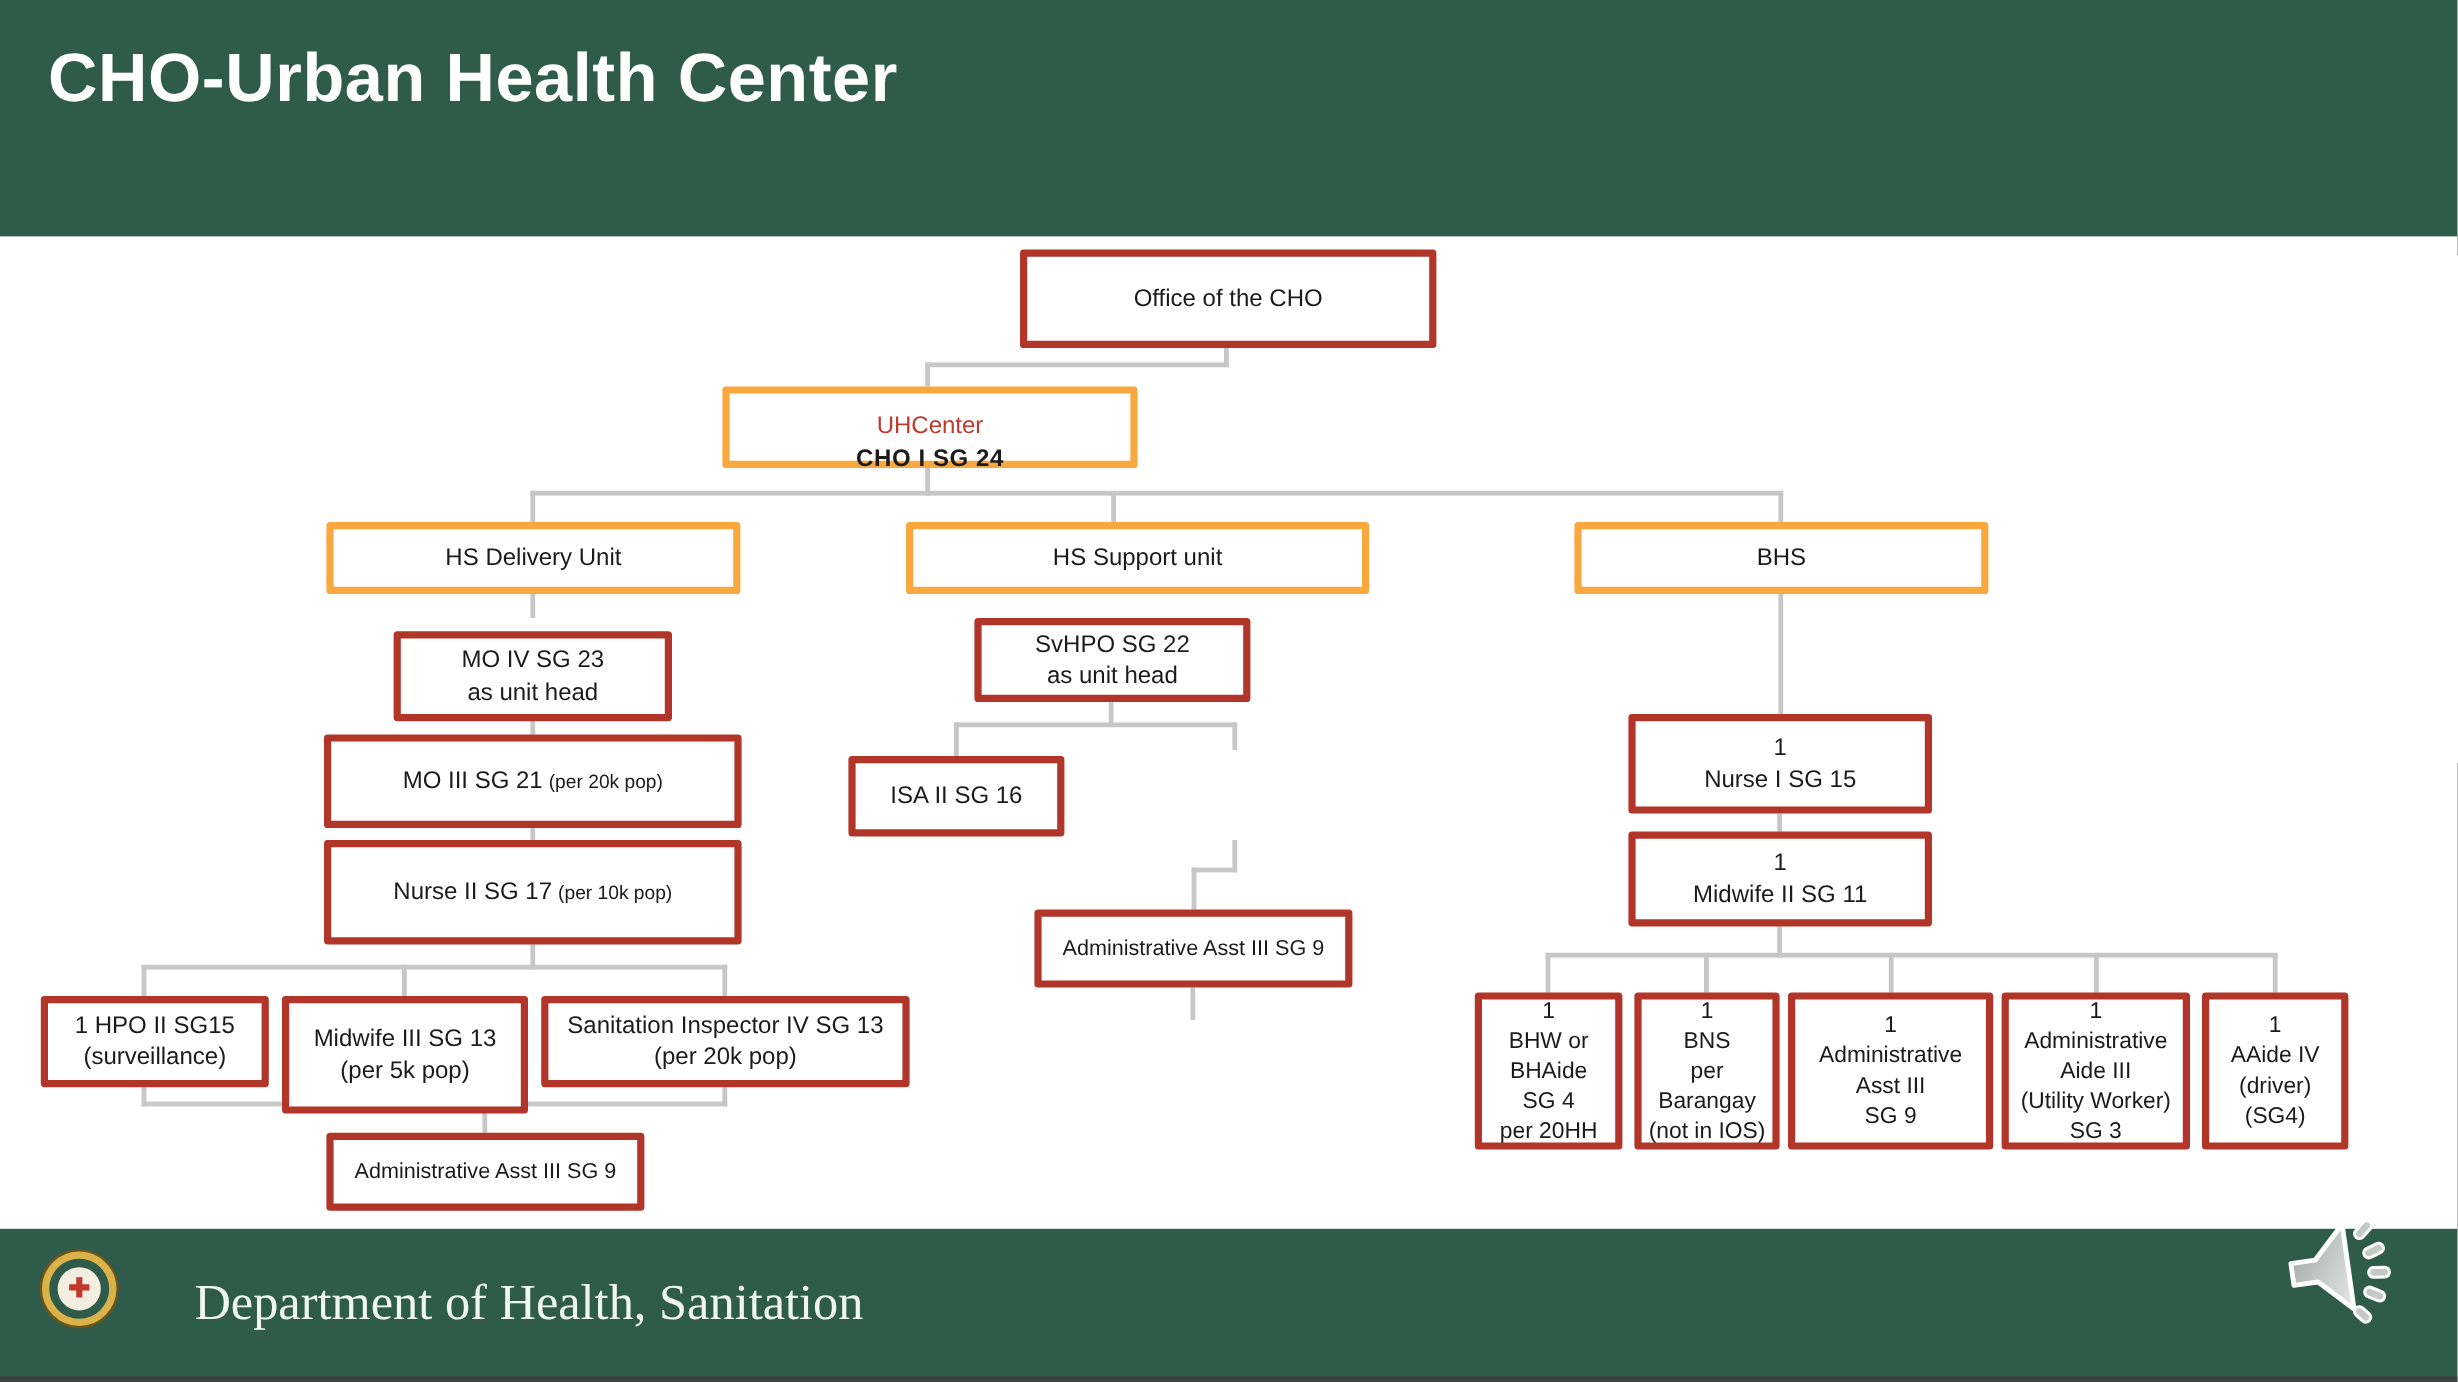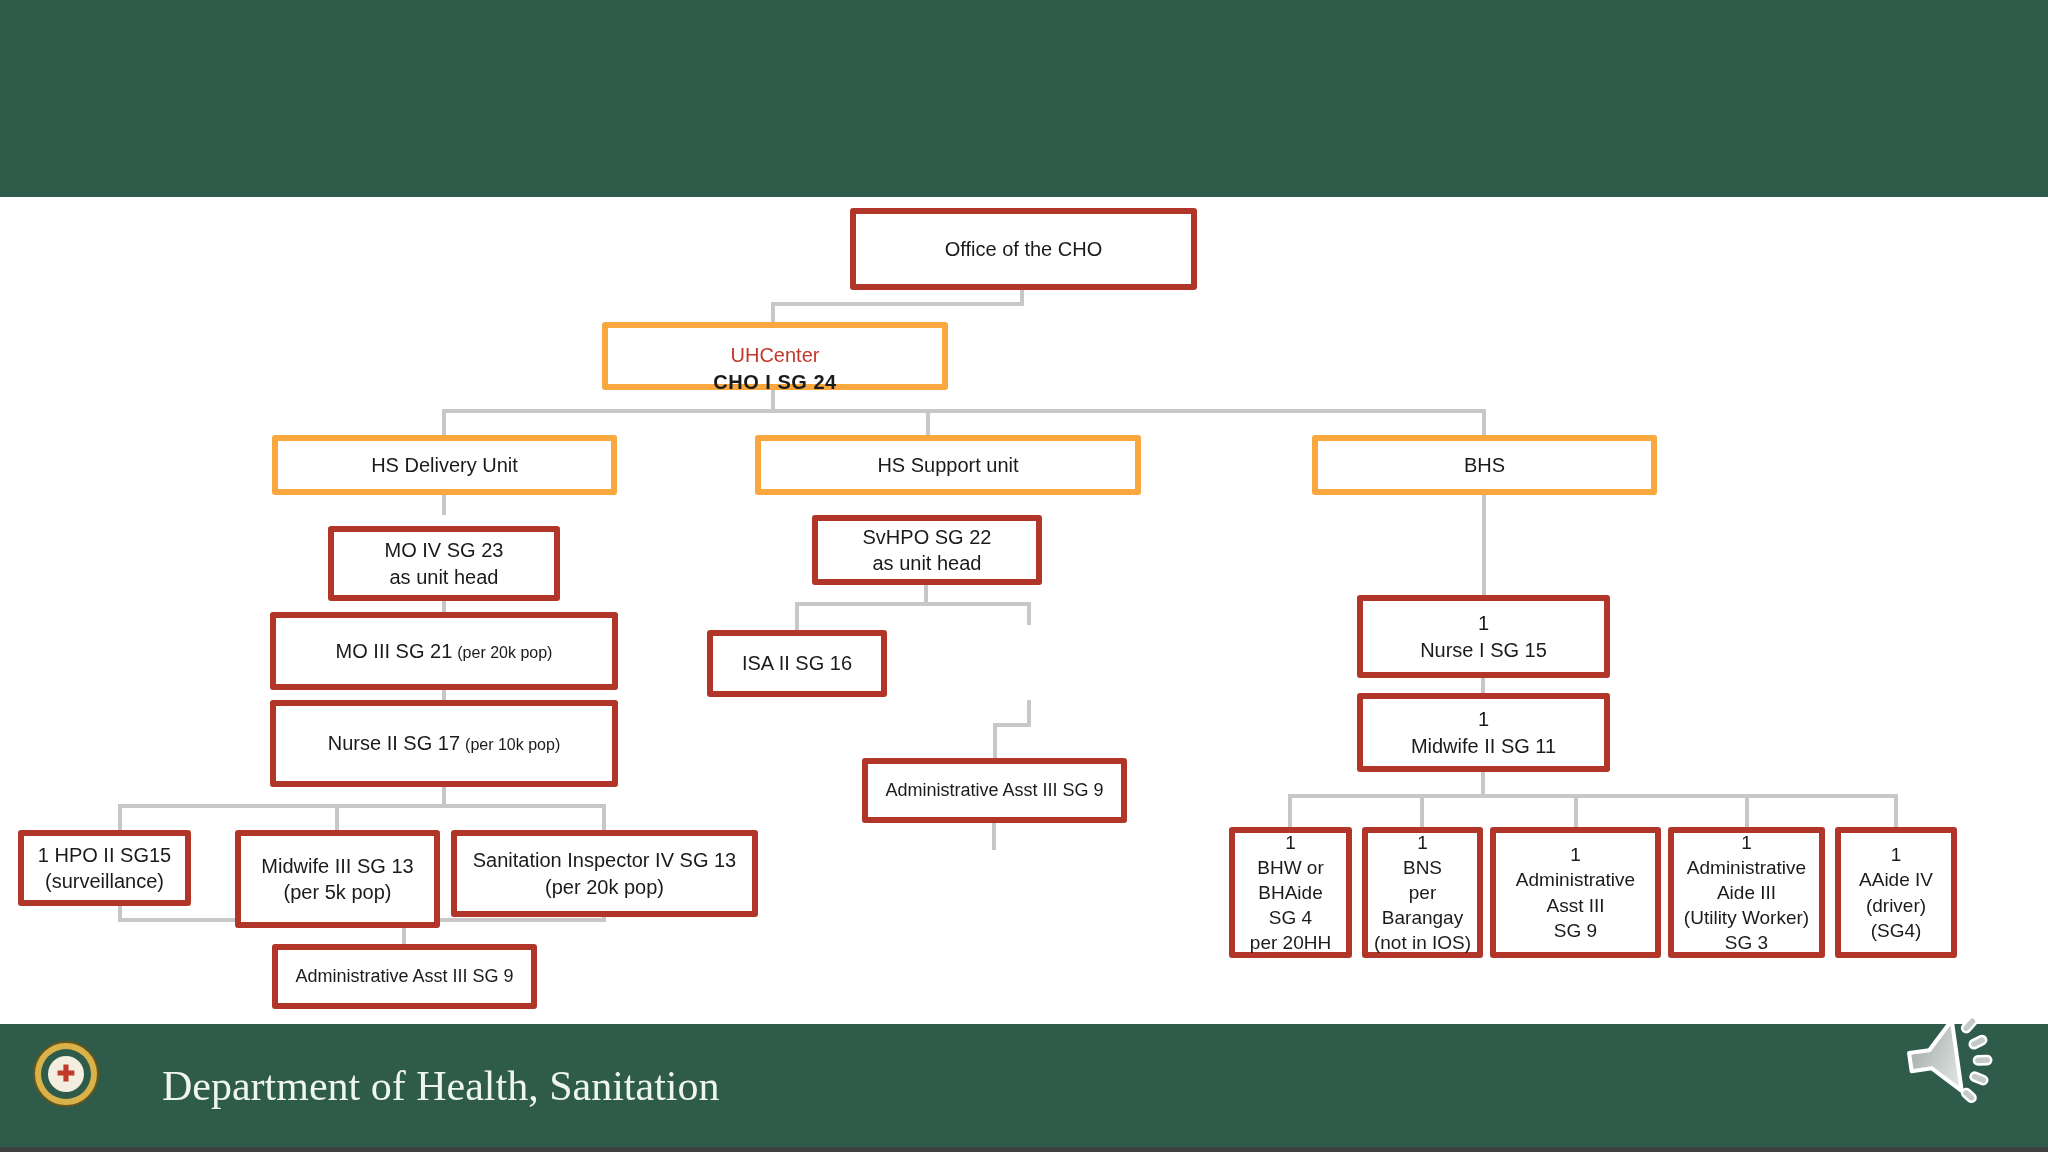--- a/index.html
+++ b/index.html
@@ -40,20 +40,21 @@
   .speaker{position:absolute;left:1898px;top:1002px;width:112px;height:112px;z-index:3;cursor:pointer;}
 </style>
 </head>
 <body>
 
 <div class="slide">
 
   <div class="band top"></div>
   <div class="band bottom"></div>
   <div class="bottom-strip"></div>
+  <div class="slide-title">CHO-Urban Health Center</div>
 
   <div class="cl v" style="left:1020px;top:290px;height:16px"></div>
   <div class="cl h" style="left:771px;top:302px;width:253px"></div>
   <div class="cl v" style="left:771px;top:302px;height:20px"></div>
   <div class="cl v" style="left:771px;top:390px;height:23px"></div>
   <div class="cl h" style="left:442px;top:409px;width:1044px"></div>
   <div class="cl v" style="left:442px;top:409px;height:26px"></div>
   <div class="cl v" style="left:926px;top:409px;height:26px"></div>
   <div class="cl v" style="left:1482px;top:409px;height:26px"></div>
   <div class="cl v" style="left:442px;top:495px;height:20px"></div>
@@ -118,31 +119,31 @@
       <span>MO III   SG 21</span><span class="small">(per 20k pop)</span>
     </div>
   </div>
 
   <div class="node red" style="left:270px;top:700px;width:348px;height:87px">
     <div class="t">
       <span>Nurse II SG 17</span><span class="small">(per 10k pop)</span>
     </div>
   </div>
 
-  <div class="node red" style="left:18px;top:830px;width:173px;height:76px">
+  <div class="node red" style="left:34px;top:830px;width:190px;height:76px">
     <div class="t">1 HPO II  SG15</div>
     <div class="t">(surveillance)</div>
   </div>
 
   <div class="node red" style="left:235px;top:830px;width:205px;height:98px">
     <div class="t">Midwife III  SG 13</div>
     <div class="t">(per 5k pop)</div>
   </div>
 
-  <div class="node red" style="left:451px;top:830px;width:307px;height:87px">
+  <div class="node red" style="left:451px;top:830px;width:307px;height:76px">
     <div class="t">Sanitation Inspector IV  SG 13</div>
     <div class="t">(per 20k pop)</div>
   </div>
 
   <div class="node red" style="left:272px;top:944px;width:265px;height:65px">
     <div class="t longline">Administrative Asst III  SG 9</div>
   </div>
 
   <div class="node red" style="left:812px;top:515px;width:230px;height:70px">
     <div class="t">SvHPO  SG 22</div>

